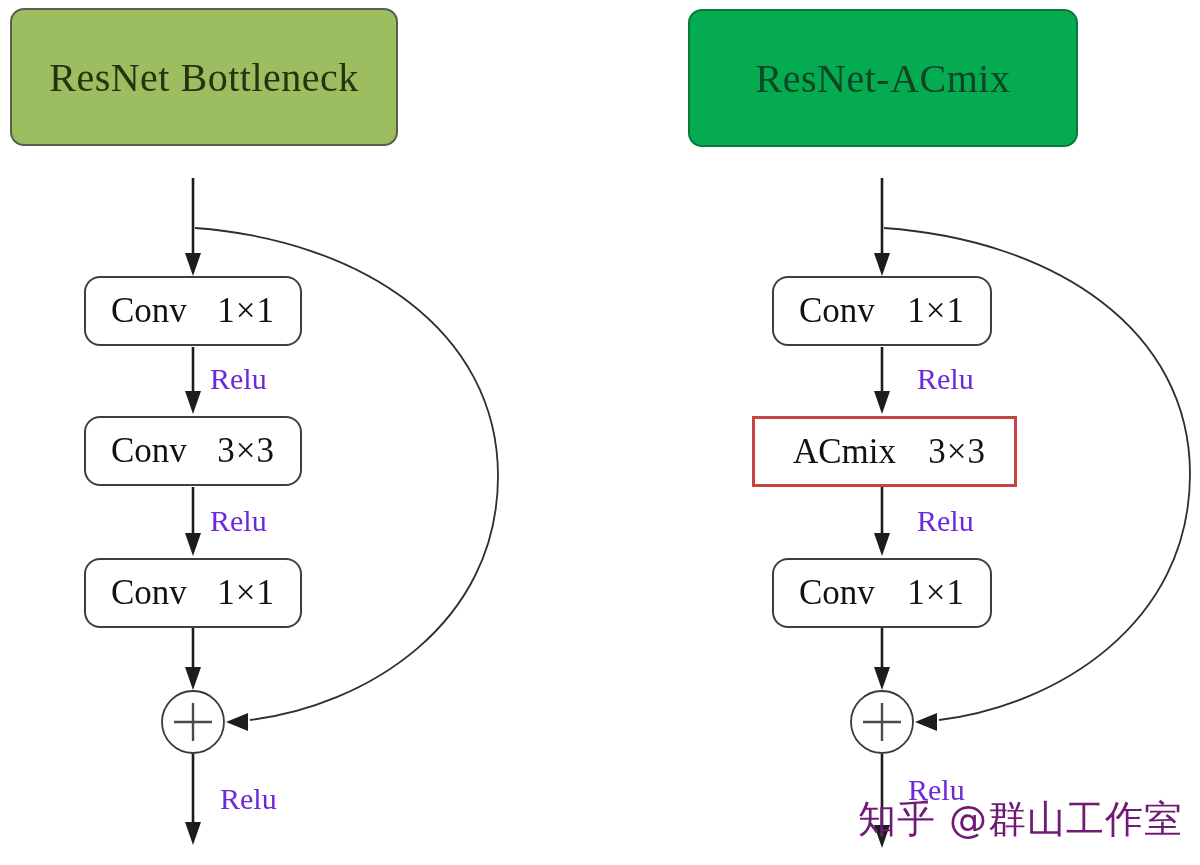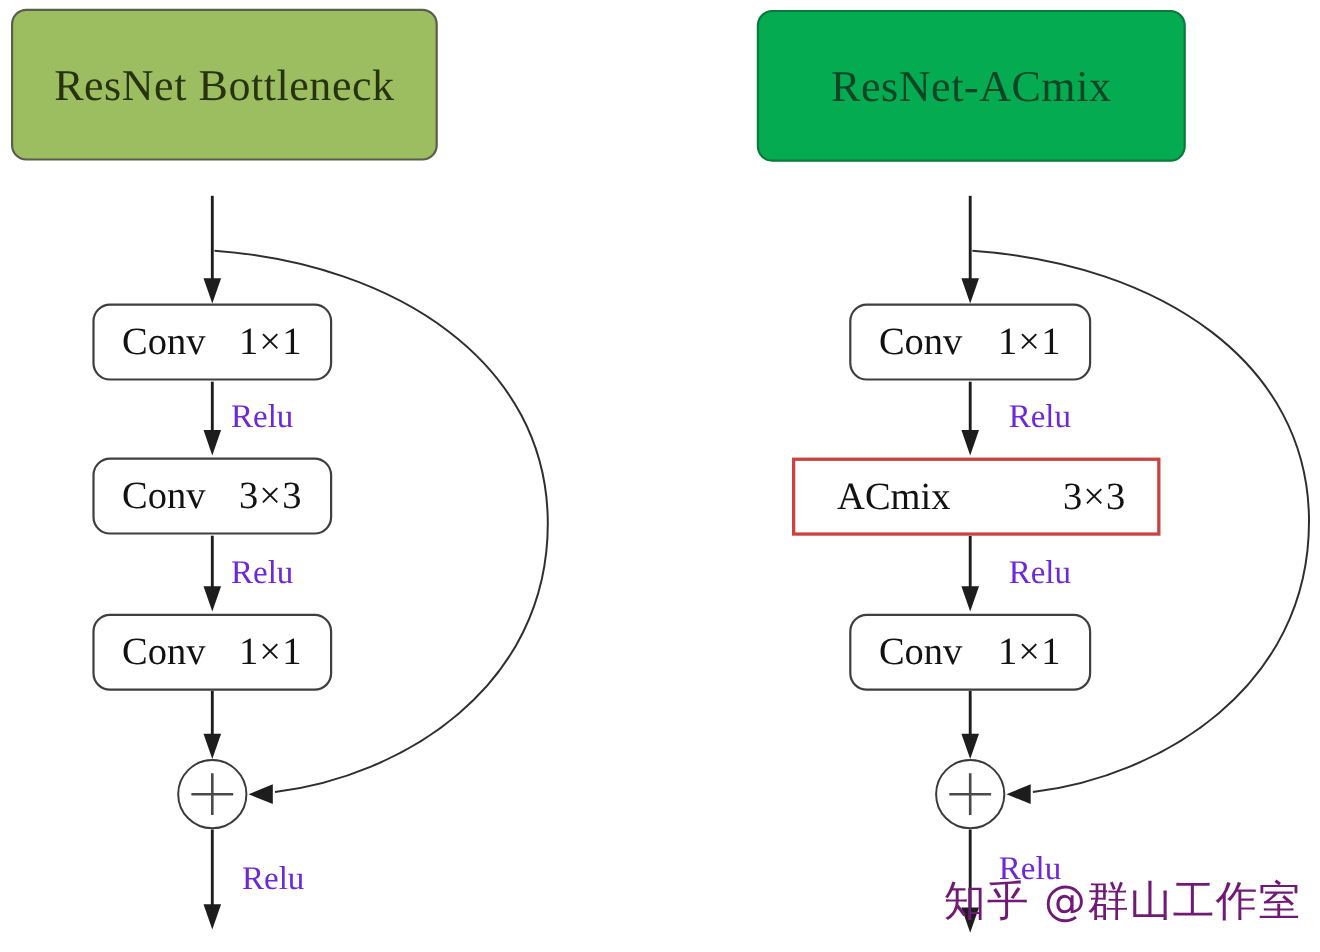--- a/index.html
+++ b/index.html
@@ -53,21 +53,21 @@
     font-size: 35px;
     color: #121212;
   }
   .block .kernel { letter-spacing: 1px; }
   .blk-l { left: 84px; width: 218px; }
   .blk-r { left: 772px; width: 220px; }
   .row0 { top: 276px; }
   .row1 { top: 416px; }
   .row2 { top: 558px; }
   .block.highlight {
-    left: 720px; width: 335px; height: 71px;
+    left: 752px; width: 265px; height: 71px;
     border: 3px solid #c94441;
     border-radius: 0;
     padding: 0 28px 0 38px;
   }
   .relu {
     position: absolute;
     font-size: 30px;
     color: #6d28d9;
     line-height: 1;
   }

